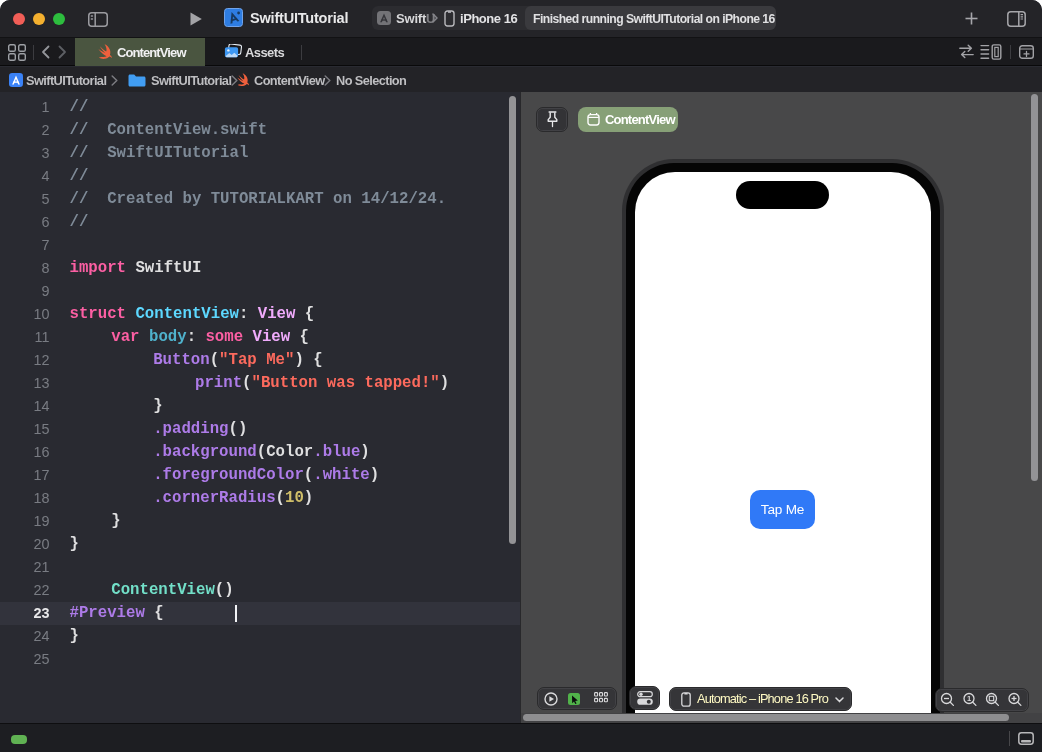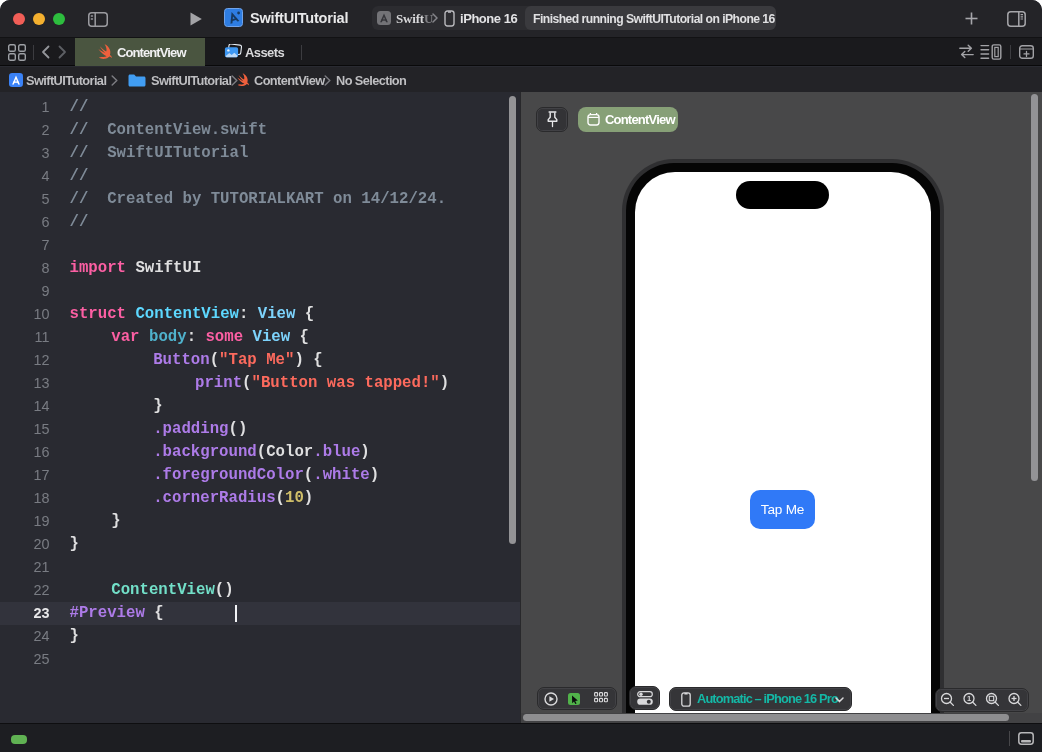--- a/index.html
+++ b/index.html
@@ -21,21 +21,21 @@
 #code div{height:23px;line-height:23px;white-space:pre;}
 .i4{display:inline-block;width:41.8px;}
 .i8{display:inline-block;width:83.7px;}
 .i12{display:inline-block;width:125.5px;}
 .kw{color:#fc5fa3;margin-top:16px;}
 .str{color:#fc6a5d;}
 .num{color:#d0bf69;}
 .cm{color:#7f8b98;font-weight:600;}
 .ty{color:#5dd8ff;}
 .od{color:#4fb2cc;}
-.ot{color:#7dd3fc;margin-top:20px;}
+.ot{color:#f0abfc;margin-top:20px;}
 .fn{color:#ad7be8;text-align:right;}
 .mint{color:#72dfc8;}
 #curline{left:0;top:510px;width:520px;height:23px;background:#32333c;}
 #cursor{left:234.6px;top:513px;width:2px;height:17px;background:#f2f3f6;}
 
 .sb{background:#939396;border-radius:4px;}
 .crumbtxt{top:72.5px;font-size:12.8px;font-weight:600;color:#bebec1;letter-spacing:-0.6px;}
 .crumbsvg{top:75px;}
 .bbtn{background:#353538;border-radius:7px;border:0.5px solid #2a2a2c;box-shadow:0 0 0 0.5px #515154 inset;}
 </style>
@@ -153,21 +153,21 @@
       <circle cx="4" cy="3.2" r="1.7" fill="#d9d9db"></circle>
       <rect x="0.2" y="7.6" width="15.6" height="6.2" rx="3.1" fill="#d9d9db"></rect>
       <circle cx="11.8" cy="10.7" r="2" fill="#353538"></circle>
     </svg>
 
     <div class="abs bbtn" style="left:148px;top:595px;width:183px;height:24px;"></div>
     <svg class="abs" style="left:160px;top:599.5px;" width="10" height="15" viewBox="0 0 10 15">
       <rect x="0.8" y="0.8" width="8.4" height="13.4" rx="2.2" fill="none" stroke="#d9d9db" stroke-width="1.3"></rect>
       <rect x="3.4" y="1" width="3.2" height="1.5" fill="#d9d9db"></rect>
     </svg>
-    <div class="abs" style="left:176px;top:599px;font-size:12.8px;font-weight:700;color:#14b8a6;letter-spacing:-0.85px;">Automatic – iPhone 16 Pro</div>
+    <div class="abs" style="left:176px;top:599px;font-size:12.8px;font-weight:400;color:#fef9c3;letter-spacing:-0.85px;">Automatic – iPhone 16 Pro</div>
     <svg class="abs" style="left:314px;top:604.5px;" width="9" height="6" viewBox="0 0 9 6">
       <path d="M1 1 L4.5 4.6 L8 1" fill="none" stroke="#d9d9db" stroke-width="1.5" stroke-linecap="round" stroke-linejoin="round"></path>
     </svg>
 
     <div class="abs bbtn" style="left:414px;top:596px;width:94px;height:24px;"></div>
     <svg class="abs" style="left:419px;top:600px;" width="84" height="16" viewBox="0 0 84 16">
       <g fill="none" stroke="#d9d9db" stroke-width="1.3">
         <circle cx="6.5" cy="6.5" r="5"></circle>
           <line x1="10.3" y1="10.3" x2="13.4" y2="13.4" stroke-linecap="round"></line>
         <line x1="4" y1="6.5" x2="9" y2="6.5"></line>
@@ -221,21 +221,21 @@
     <circle cx="14.6" cy="5" r="1.4" fill="#173a61"></circle>
   </svg>
   <div class="abs" style="left:250px;top:10px;font-size:14.5px;font-weight:700;color:#e9e9ea;letter-spacing:-0.2px;">SwiftUITutorial</div>
   <div class="abs" style="left:372px;top:6px;width:404px;height:24px;background:#2c2c30;border-radius:6px;"></div>
   <div class="abs" style="left:525px;top:6px;width:251px;height:24px;background:#3a3a3e;border-radius:6px;"></div>
   <svg class="abs" style="left:377px;top:11px;" width="14" height="14" viewBox="0 0 14 14">
     <rect x="0" y="0" width="14" height="14" rx="3.5" fill="#737377"></rect>
     <path d="M7 2.6 L10.9 11.2 L9.1 11.2 L7 6.1 L4.9 11.2 L3.1 11.2 Z" fill="#35353a"></path>
     <rect x="4.6" y="8.3" width="4.8" height="1.4" fill="#35353a"></rect>
   </svg>
-  <div class="abs" style="left:396px;top:11px;font-size:13px;font-weight:600;color:#d8d8da;letter-spacing:-0.2px;font-family:Liberation Serif, serif;">Swift<span style="color:#808084;">U</span></div>
+  <div class="abs" style="left:396px;top:11px;font-size:13px;font-weight:600;color:#d8d8da;letter-spacing:-0.2px;">Swift<span style="color:#808084;">U</span></div>
   <svg class="abs" style="left:432px;top:13px;" width="6" height="10" viewBox="0 0 6 10">
       <path d="M1 1 L5 5 L1 9" fill="none" stroke="#85858a" stroke-width="1.5" stroke-linecap="round" stroke-linejoin="round"></path>
     </svg>
   <svg class="abs" style="left:444px;top:10px;" width="11" height="17" viewBox="0 0 11 17">
     <rect x="1" y="1" width="9" height="15" rx="2.4" fill="none" stroke="#b9b9bd" stroke-width="1.4"></rect>
     <rect x="4" y="1.2" width="3" height="1.6" fill="#b9b9bd"></rect>
   </svg>
   <div class="abs" style="left:460px;top:11px;font-size:13px;font-weight:600;color:#e3e3e5;letter-spacing:-0.45px;">iPhone 16</div>
   <div class="abs" style="left:533px;top:11.5px;font-size:12.2px;font-weight:600;color:#e0e0e2;letter-spacing:-0.55px;">Finished running SwiftUITutorial on iPhone 16</div>
   <svg class="abs" style="left:965px;top:12px;" width="13" height="13" viewBox="0 0 13 13">

